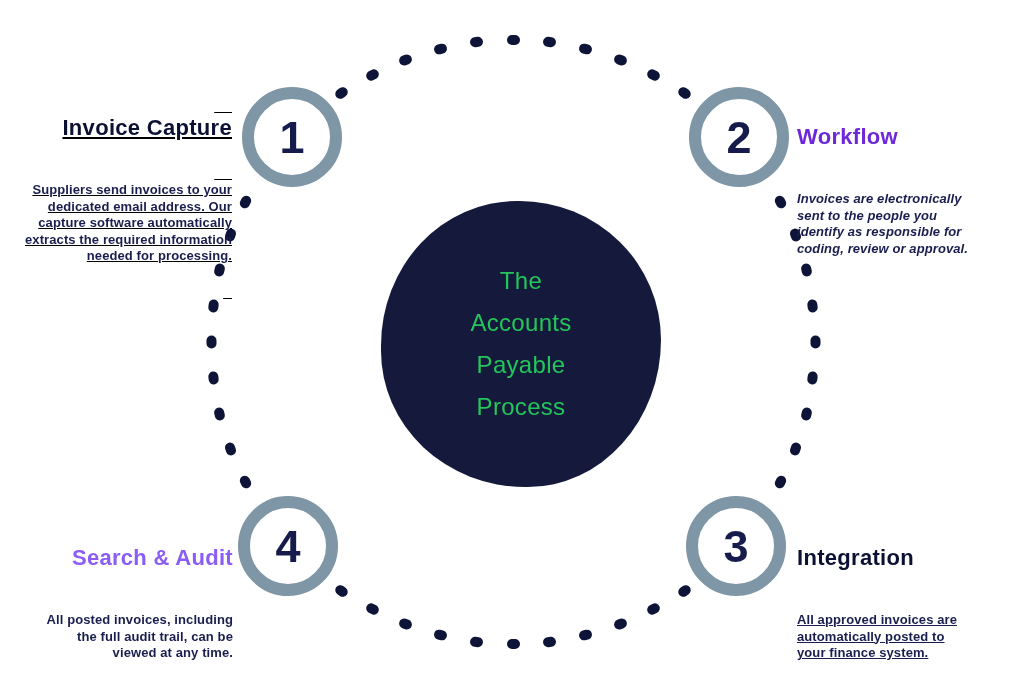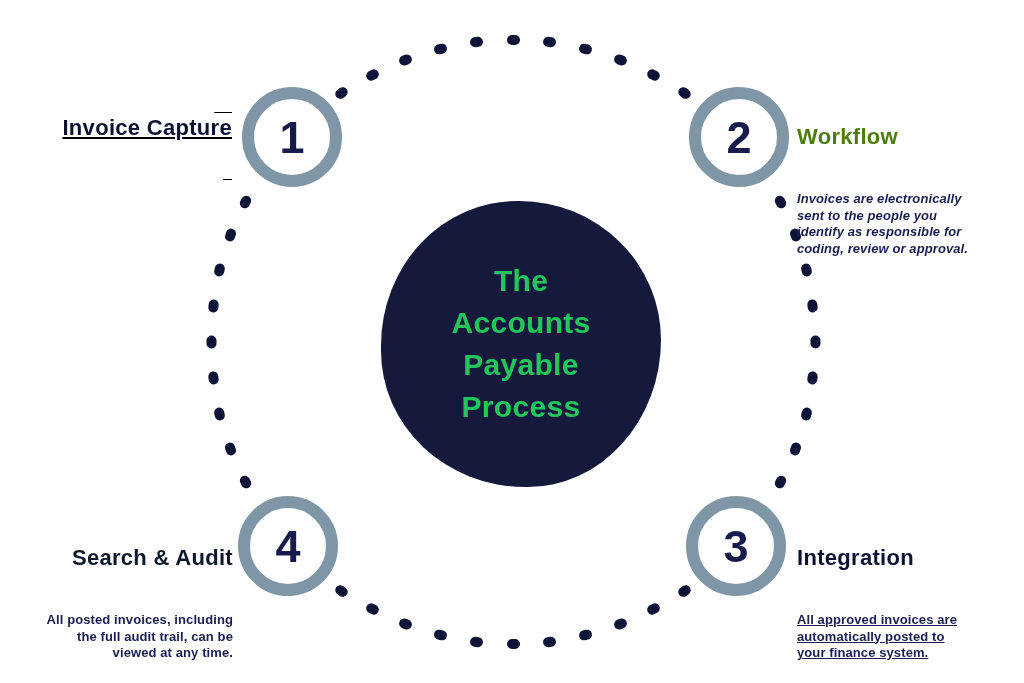--- a/index.html
+++ b/index.html
@@ -30,22 +30,22 @@
     left: 381px;
     top: 201px;
     width: 280px;
     height: 286px;
     border-radius: 49% 51% 48% 52% / 51% 49% 52% 48%;
     display: flex;
     align-items: center;
     justify-content: center;
   }
   .center-title {
-    font-size: 30px;
-    font-weight: 700;
+    font-size: 24px;
+    font-weight: 400;
     line-height: 42px;
     text-align: center;
     white-space: pre-line;
     letter-spacing: 0.3px;
   }
 
   
   .badge {
     position: absolute;
     width: 100px;
@@ -155,39 +155,44 @@
 
   <div class="center-blob" style="background: rgb(21, 26, 60);">
     <div class="center-title" style="color: rgb(35, 198, 90);">The
 Accounts
 Payable
 Process</div>
   </div>
 
   <div class="step-text align-right step-pos-1">
     <div class="step-title" style="color: rgb(12, 16, 51);">Invoice Capture</div>
+    <div class="step-body" style="color: rgb(26, 30, 79);">Suppliers send invoices to your
+dedicated email address. Our
+capture software automatically
+extracts the required information
+needed for processing.</div>
   </div>
 
   <div class="step-text align-left step-pos-2">
-    <div class="step-title" style="color: #4d7c0f;">Workflow</div>
+    <div class="step-title" style="color: #6d28d9;">Workflow</div>
     <div class="step-body" style="color: rgb(26, 30, 79); font-style: italic;">Invoices are electronically
 sent to the people you
 identify as responsible for
 coding, review or approval.</div>
   </div>
 
   <div class="step-text align-left step-pos-3">
     <div class="step-title" style="color: rgb(12, 16, 51);">Integration</div>
     <div class="step-body" style="color: rgb(26, 30, 79); text-decoration: underline;">All approved invoices are
 automatically posted to
 your finance system.</div>
   </div>
 
   <div class="step-text align-right step-pos-4">
-    <div class="step-title" style="color: #0f172a; text-align: right;">Search &amp; Audit</div>
+    <div class="step-title" style="color: #8b5cf6; text-align: right;">Search &amp; Audit</div>
     <div class="step-body" style="color: rgb(26, 30, 79);">All posted invoices, including
 the full audit trail, can be
 viewed at any time.</div>
   </div>
 
   <div class="badge badge-1" style="border-color: rgb(126, 150, 165);">
     <span class="badge-number" style="color: rgb(22, 27, 75);">1</span>
   </div>
   <div class="badge badge-2" style="border-color: rgb(126, 150, 165);">
     <span class="badge-number" style="color: rgb(22, 27, 75);">2</span>

